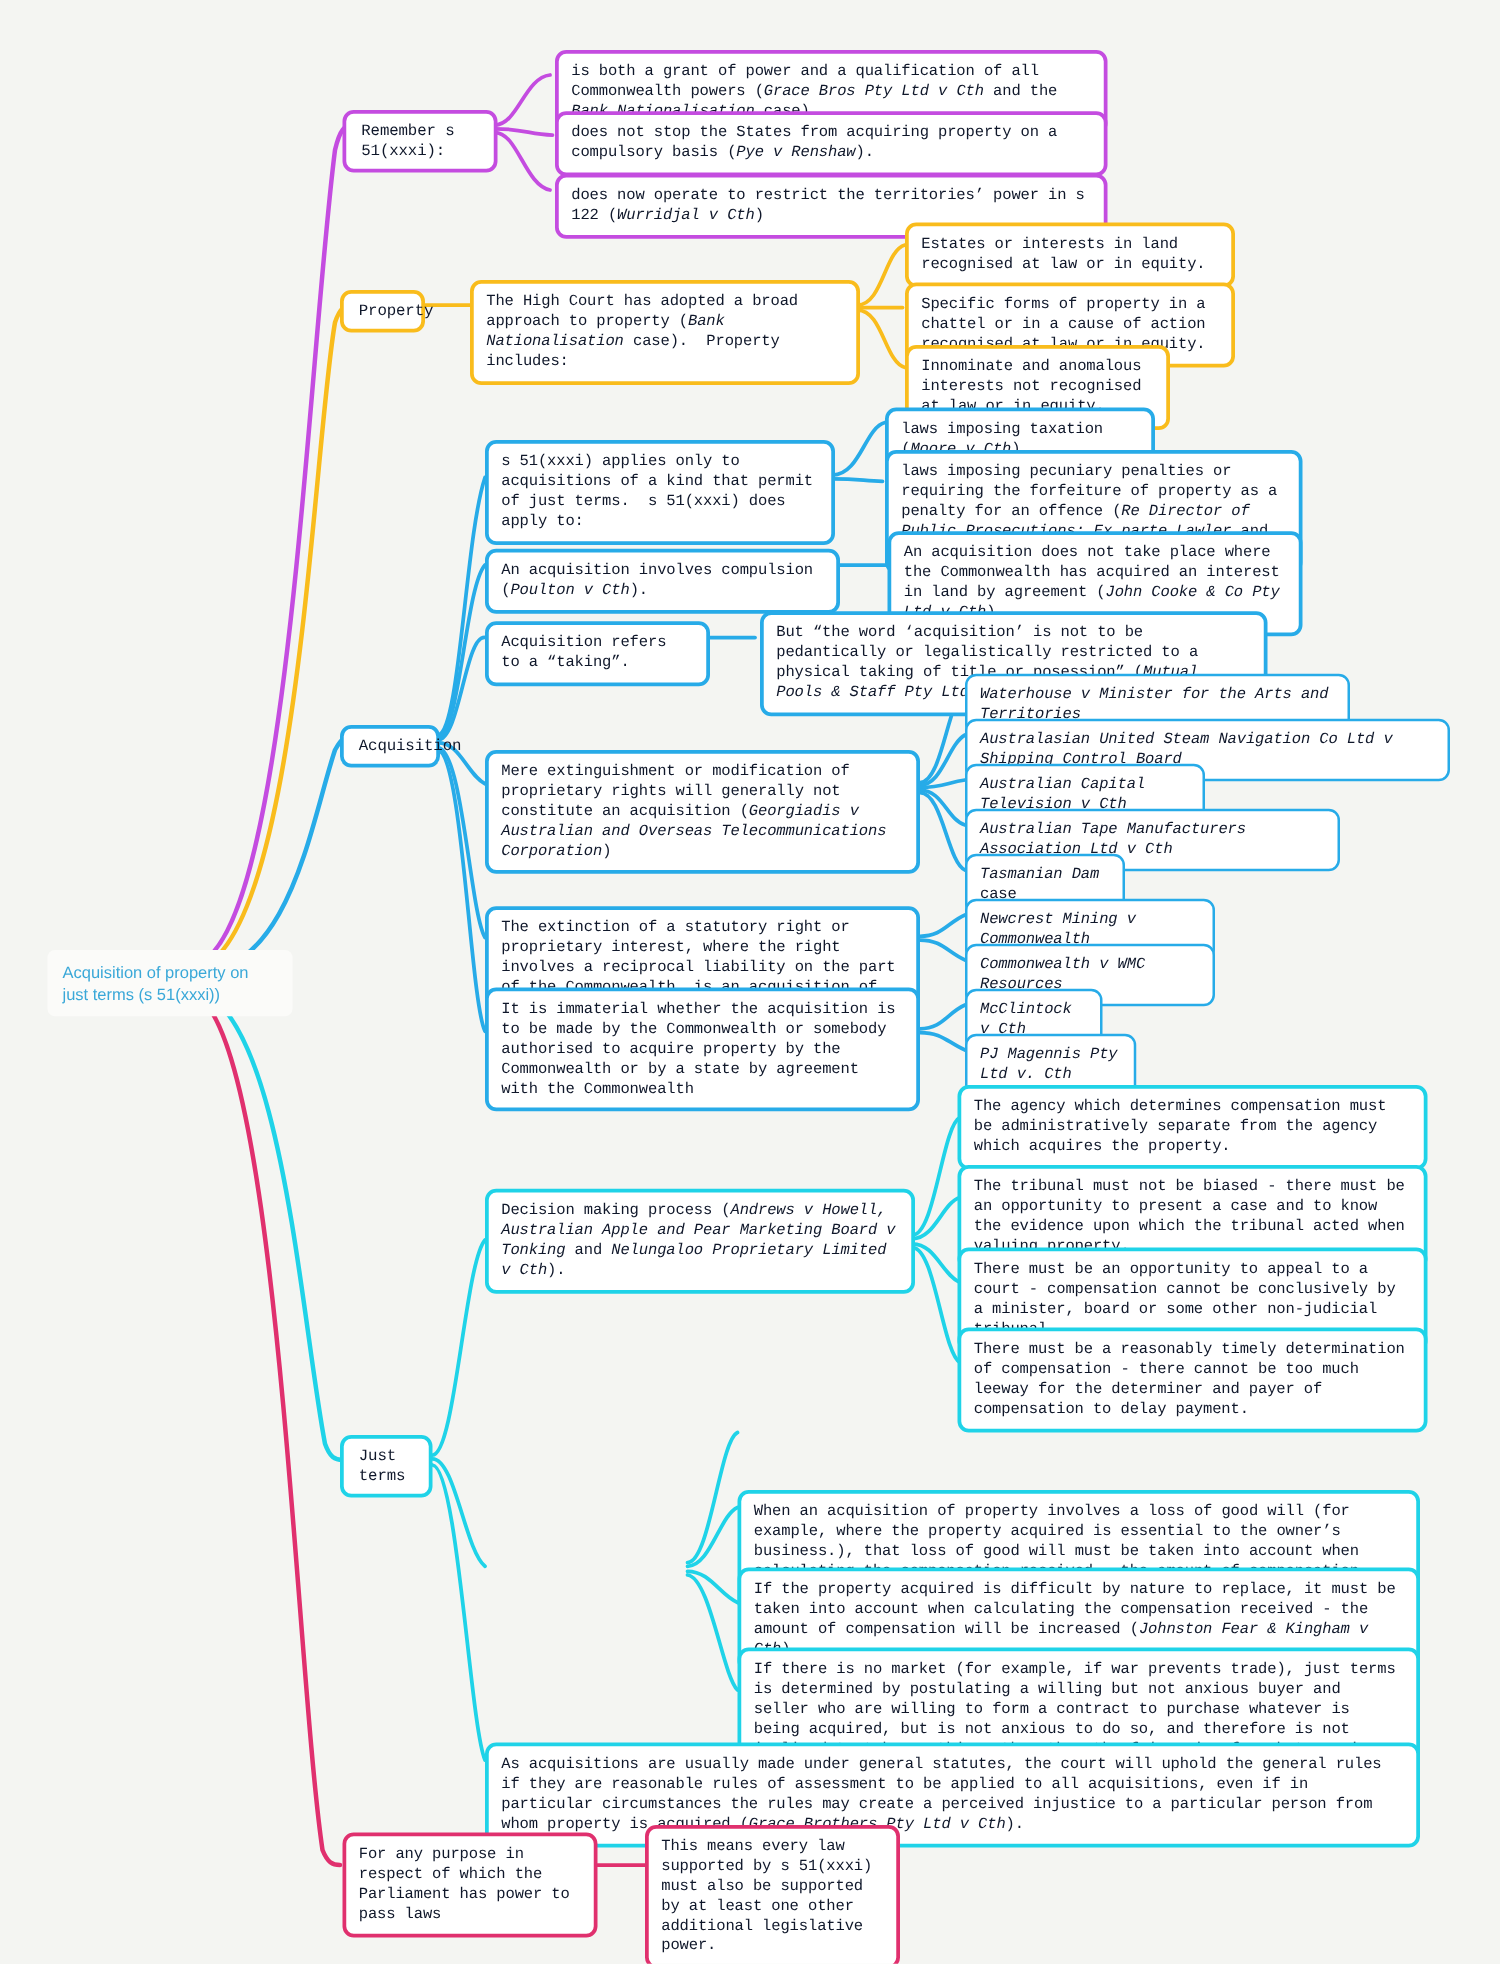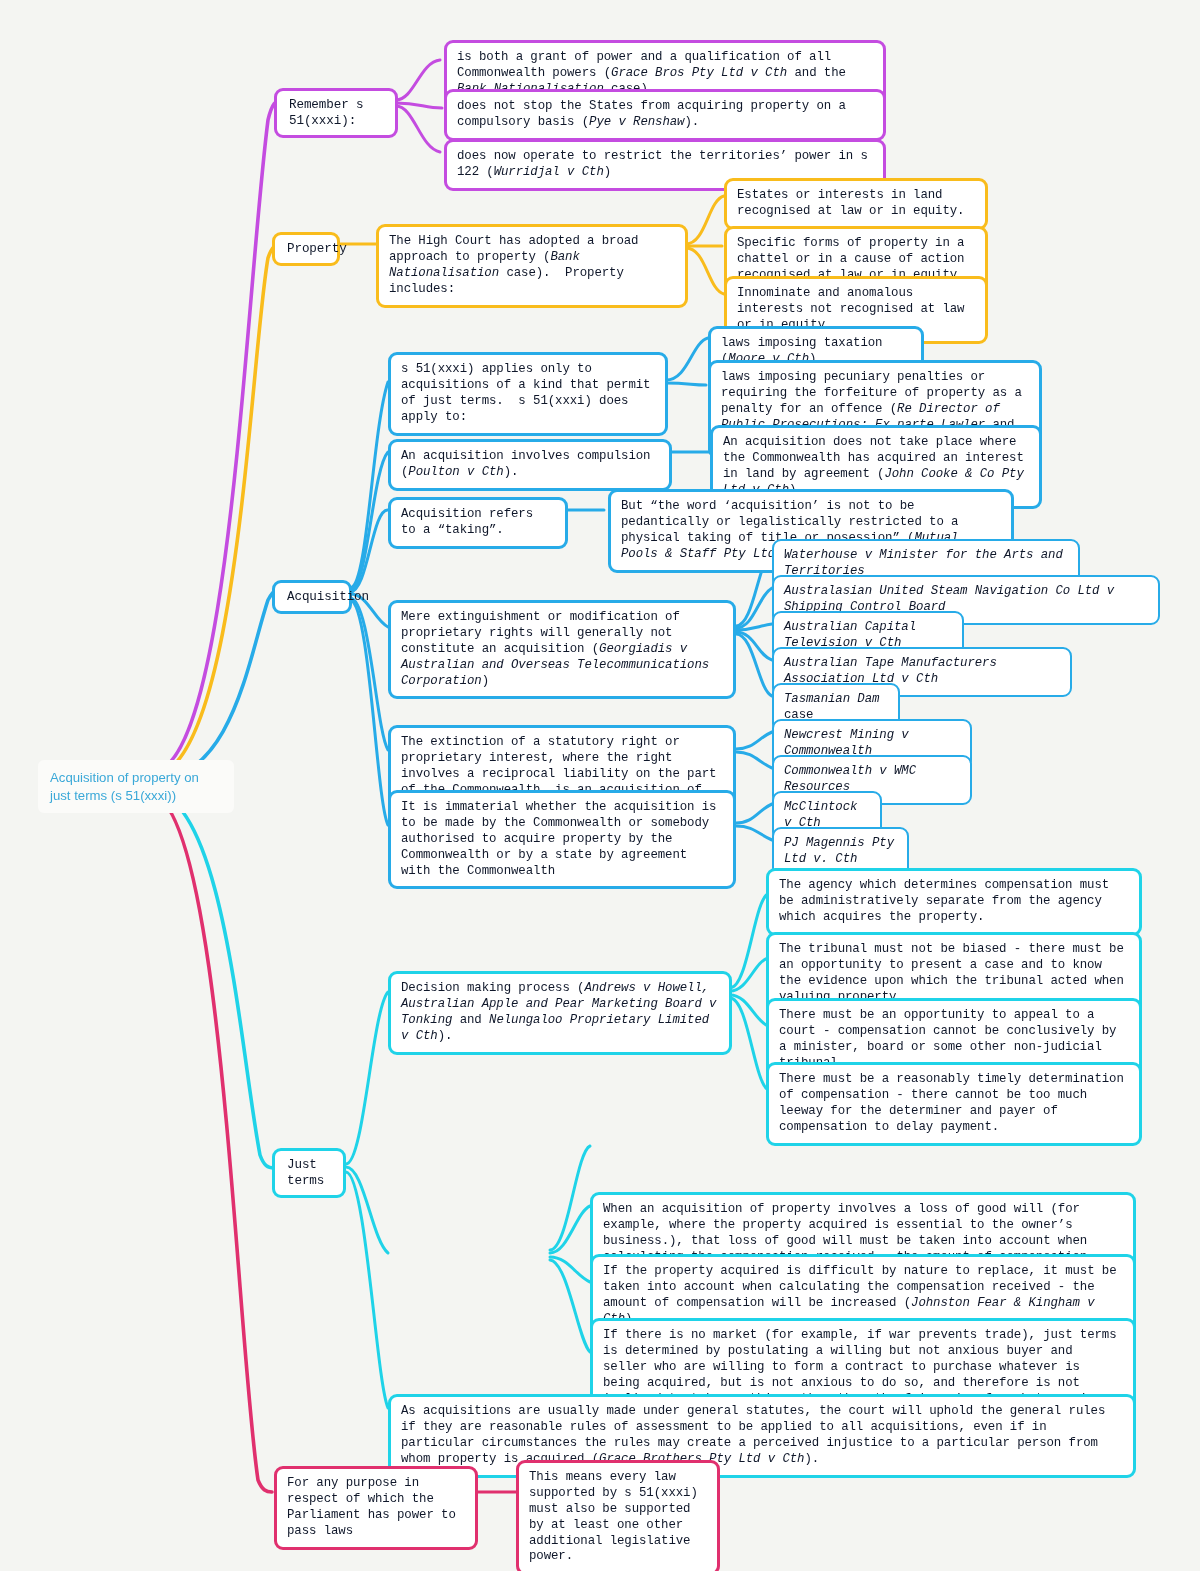--- a/index.html
+++ b/index.html
@@ -159,21 +159,21 @@
   <div class="node" style="left:376px; top:224px; width:312px; border-color:#f9bc1c;">
     The High Court has adopted a broad approach to property (<i>Bank Nationalisation</i> case).&nbsp; Property includes:
   </div>
 
   <div class="node" style="left:724px; top:178px; width:264px; border-color:#f9bc1c;">
     Estates or interests in land recognised at law or in equity.
   </div>
   <div class="node" style="left:724px; top:226px; width:264px; border-color:#f9bc1c;">
     Specific forms of property in a chattel or in a cause of action recognised at law or in equity.
   </div>
-  <div class="node" style="left:724px; top:276px; width:264px; border-color:#f9bc1c;">
+  <div class="node" style="left:724px; top:276px; width:212px; border-color:#f9bc1c;">
     Innominate and anomalous interests not recognised at law or in equity.
   </div>
 
   <div class="node branch-label" style="left:272px; top:580px; width:80px; border-color:#27abe8;">
     <span>Acquisition</span>
   </div>
 
   <div class="node" style="left:388px; top:352px; width:280px; border-color:#27abe8;">
     s 51(xxxi) applies only to acquisitions of a kind that permit of just terms.&nbsp; s 51(xxxi) does apply to:
   </div>
@@ -234,21 +234,21 @@
     <i>McClintock v Cth</i>
   </div>
   <div class="node thin" style="left:772px; top:827px; width:137px; border-color:#27abe8;">
     <i>PJ Magennis Pty Ltd v. Cth</i>
   </div>
 
   <div class="node branch-label" style="left:272px; top:1148px; width:74px; border-color:#1fd3e8;">
     <span>Just terms</span>
   </div>
 
-  <div class="node" style="left:388px; top:971px; width:344px; border-color:#1fd3e8;">
+  <div class="node" style="left:388px; top:951px; width:344px; border-color:#1fd3e8;">
     Decision making process (<i>Andrews v Howell, Australian Apple and Pear Marketing Board v Tonking</i> and <i>Nelungaloo Proprietary Limited v Cth</i>).
   </div>
   <div class="node" style="left:766px; top:868px; width:376px; border-color:#1fd3e8;">
     The agency which determines compensation must be administratively separate from the agency which acquires the property.
   </div>
   <div class="node" style="left:766px; top:932px; width:376px; border-color:#1fd3e8;">
     The tribunal must not be biased - there must be an opportunity to present a case and to know the evidence upon which the tribunal acted when valuing property.
   </div>
   <div class="node" style="left:766px; top:998px; width:376px; border-color:#1fd3e8;">
     There must be an opportunity to appeal to a court - compensation cannot be conclusively by a minister, board or some other non-judicial tribunal.

